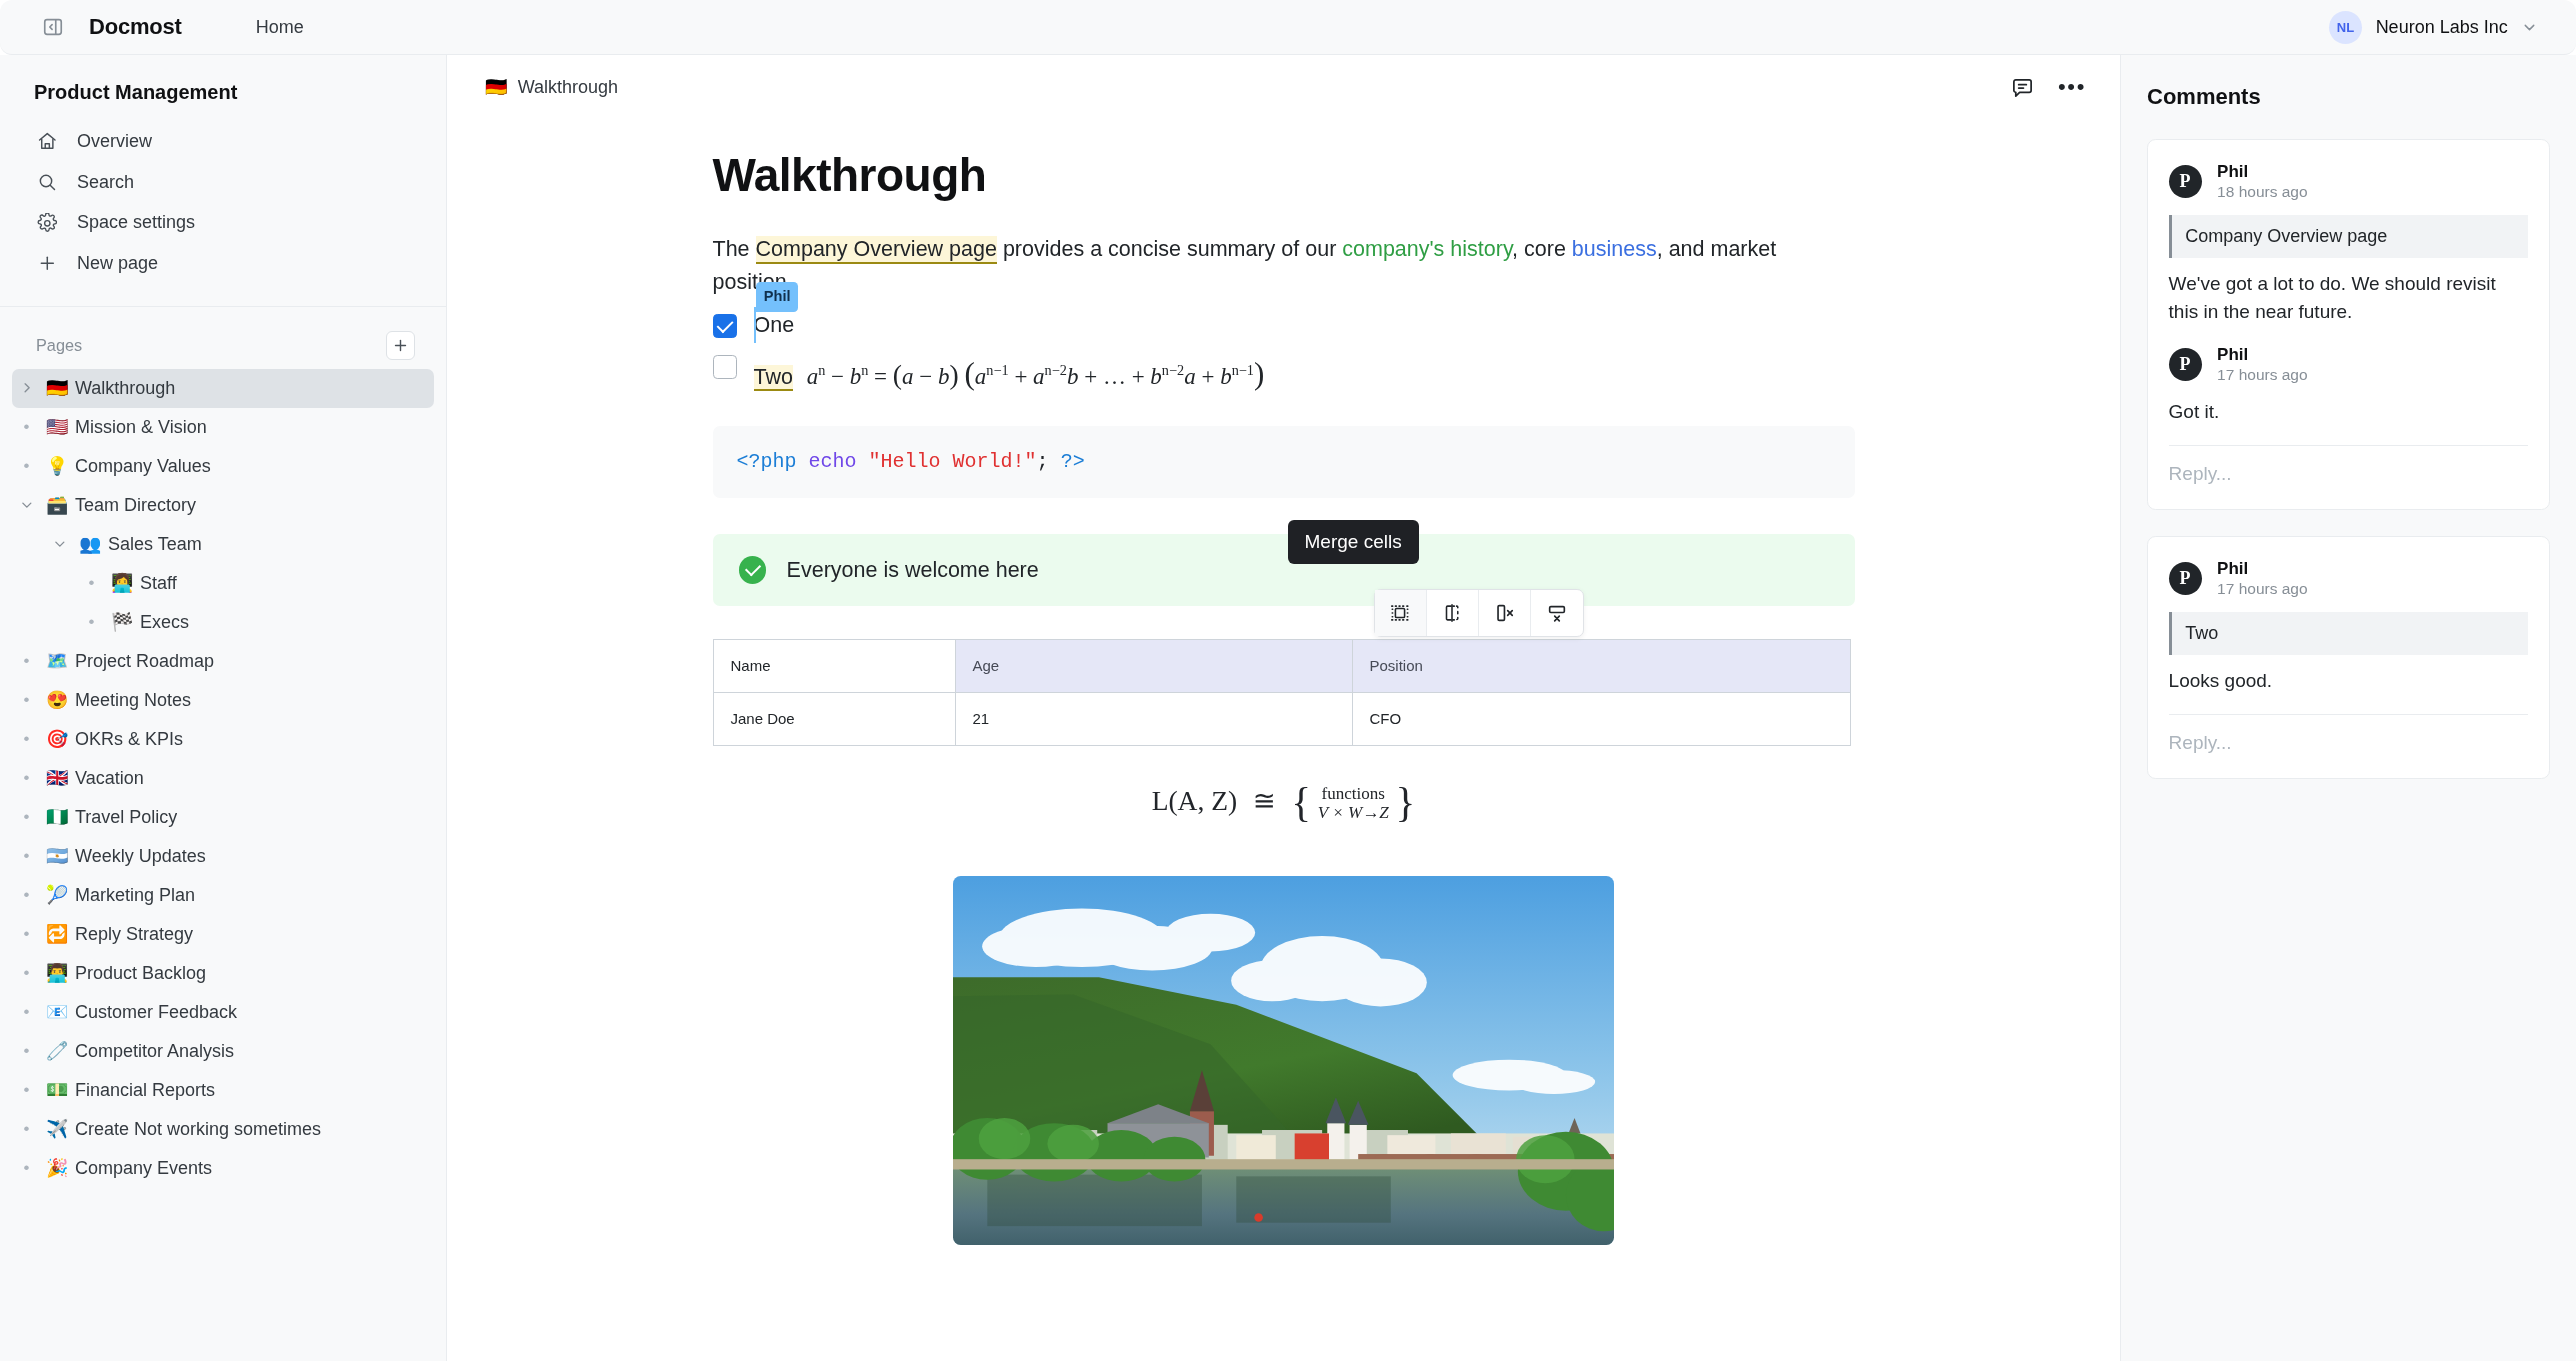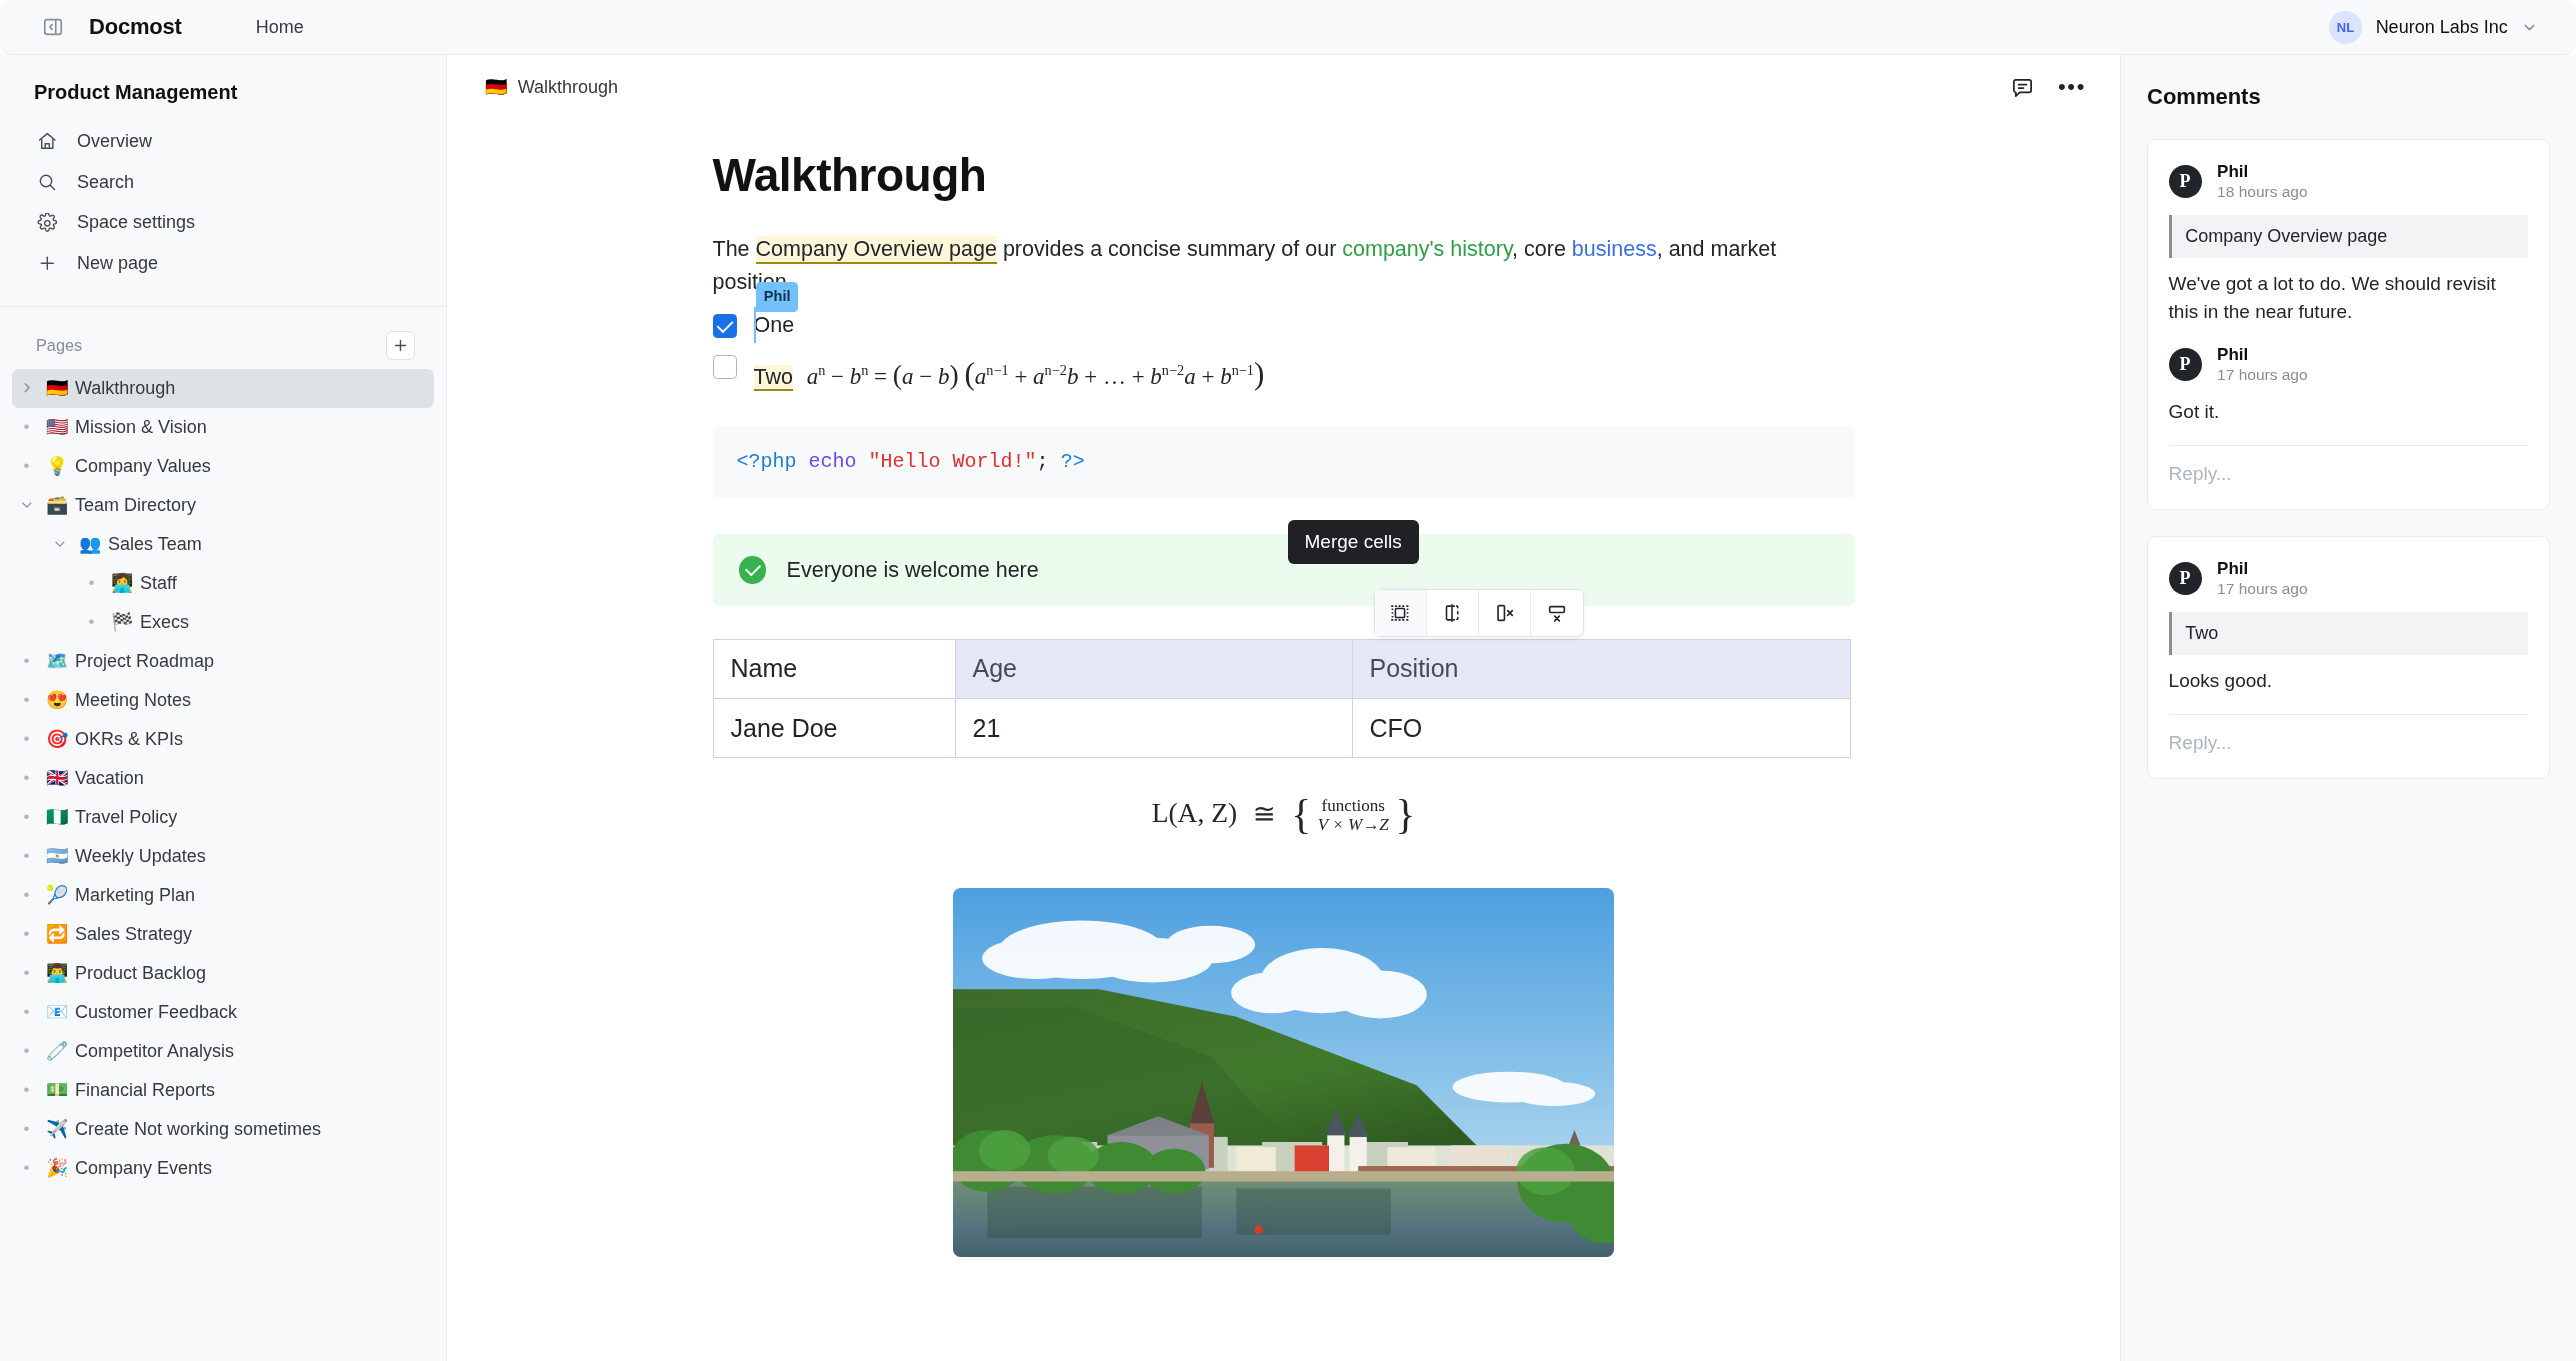--- a/index.html
+++ b/index.html
@@ -199,21 +199,21 @@
   }
   .tt-btn {
     width: 52px; height: 46px; display: flex; align-items: center; justify-content: center;
     border-right: 0.9px solid #e9ecef; cursor: pointer; color: #212529;
   }
   .tt-btn:last-child { border-right: none; }
   .tt-btn.sel { background: #f8f9fa; }
 
   .dtable {
     margin-top: 33px; border-collapse: collapse; width: 1138px;
-    table-layout: fixed; font-size: 25px; color: #212529;
+    table-layout: fixed; font-size: 15px; color: #212529;
   }
   .dtable td, .dtable th {
     border: 0.9px solid #ced4da; padding: 14.6px 17px; text-align: left; font-weight: 400;
     height: 53px;
   }
   .dtable .selcell { background: #e5e7f7; }
   .dtable .selcell.hdr { color: #464a56; }
   .dtable tr td:first-child { width: 242px; }
   .dtable tr td:nth-child(2) { width: 397px; }
 
@@ -420,21 +420,21 @@
             <span class="t-label">Weekly Updates</span>
           </div>
           <div class="tree-row ind-1">
             <span class="tw bullet"></span>
             <span class="t-emoji">🎾</span>
             <span class="t-label">Marketing Plan</span>
           </div>
           <div class="tree-row ind-1">
             <span class="tw bullet"></span>
             <span class="t-emoji">🔁</span>
-            <span class="t-label">Sales Strategy</span>
+            <span class="t-label">Reply Strategy</span>
           </div>
           <div class="tree-row ind-1">
             <span class="tw bullet"></span>
             <span class="t-emoji">👨‍💻</span>
             <span class="t-label">Product Backlog</span>
           </div>
           <div class="tree-row ind-1">
             <span class="tw bullet"></span>
             <span class="t-emoji">📧</span>
             <span class="t-label">Customer Feedback</span>

